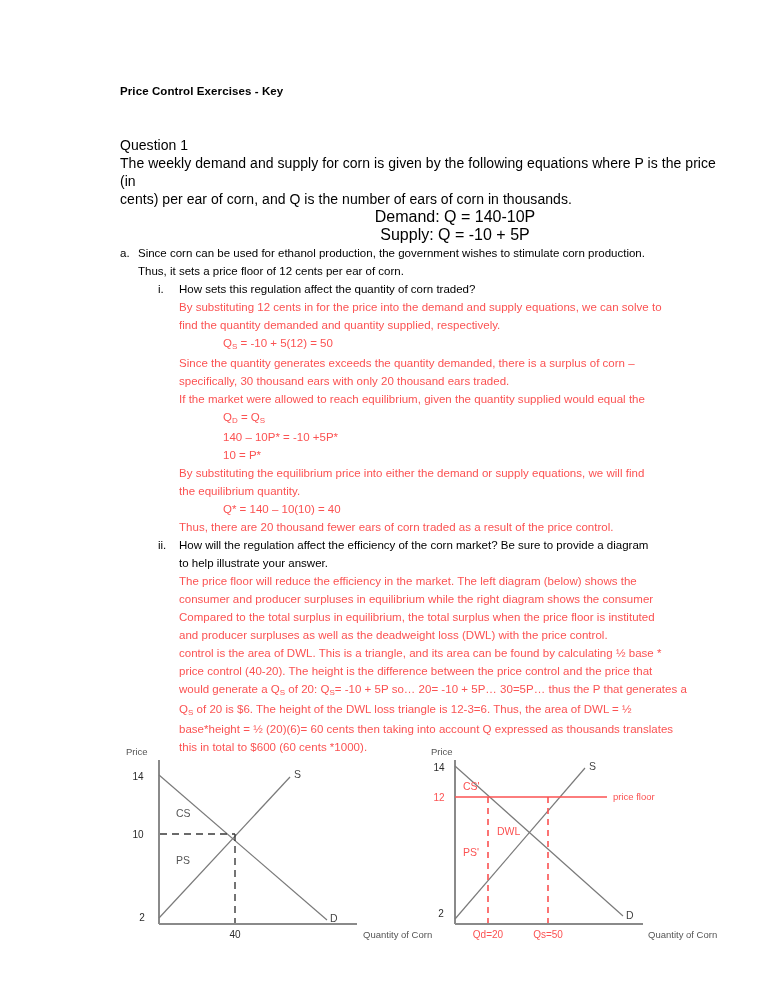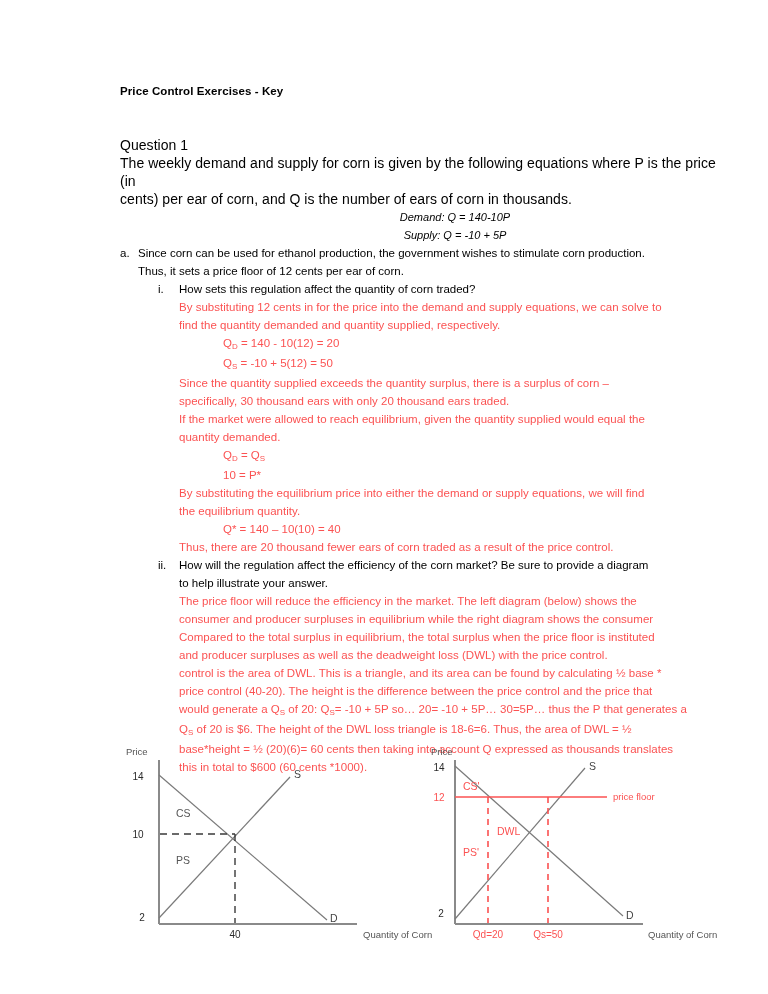--- a/index.html
+++ b/index.html
@@ -35,25 +35,24 @@
     line-height: 18px;
     letter-spacing: 0.1px;
   }
   .spacer-line { height: 18px; }
   .para {
     font-size: 14px;
     line-height: 18px;
     letter-spacing: 0.05px;
   }
   .center-eq {
-    font-size: 11px;
+    font-size: 16px;
     line-height: 18px;
     text-align: center;
     padding-left: 70px;
-    font-style: italic;
   }
   .list-a {
     position: relative;
     padding-left: 18px;
     font-size: 11.5px;
     line-height: 18px;
   }
   .list-a > .marker {
     position: absolute;
     left: 0;
@@ -162,29 +161,28 @@
       <div>Since corn can be used for ethanol production, the government wishes to stimulate corn production.</div>
       <div>Thus, it sets a price floor of 12 cents per ear of corn.</div>
 
       <div class="list-i">
         <span class="marker">i.</span>
         <div>How sets this regulation affect the quantity of corn traded?</div>
 
         <div class="ans">By substituting 12 cents in for the price into the demand and supply equations, we can solve to</div>
         <div class="ans">find the quantity demanded and quantity supplied, respectively.</div>
 
-        <div class="eq-indent">Q<sub>D</sub><span> = 140 - 10(12) = 20</span></div>
         <div class="eq-indent">Q<sub>S</sub><span> = -10 + 5(12) = 50</span></div>
 
-        <div class="ans">Since the quantity supplied exceeds the quantity surplus, there is a surplus of corn –</div>
+        <div class="ans">Since the quantity generates exceeds the quantity demanded, there is a surplus of corn –</div>
         <div class="ans">specifically, 30 thousand ears with only 20 thousand ears traded.</div>
         <div class="ans">If the market were allowed to reach equilibrium, given the quantity supplied would equal the</div>
-        <div class="ans">quantity demanded.</div>
 
         <div class="eq-indent">Q<sub>D</sub> = Q<sub>S</sub></div>
+        <div class="eq-indent">140 – 10P* = -10 +5P*</div>
         <div class="eq-indent">10 = P*</div>
 
         <div class="ans">By substituting the equilibrium price into either the demand or supply equations, we will find</div>
         <div class="ans">the equilibrium quantity.</div>
 
         <div class="eq-indent">Q* = 140 – 10(10) = 40</div>
 
         <div class="ans">Thus, there are 20 thousand fewer ears of corn traded as a result of the price control.</div>
       </div>
 
@@ -193,21 +191,21 @@
         <div>How will the regulation affect the efficiency of the corn market?  Be sure to provide a diagram</div>
         <div>to help illustrate your answer.</div>
 
         <div class="ans">The price floor will reduce the efficiency in the market.  The left diagram (below) shows the</div>
         <div class="ans">consumer and producer surpluses in equilibrium while the right diagram shows the consumer</div>
         <div class="ans">Compared to the total surplus in equilibrium, the total surplus when the price floor is instituted</div>
         <div class="ans">and producer surpluses as well as the deadweight loss (DWL) with the price control.</div>
         <div class="ans">control is the area of DWL.  This is a triangle, and its area can be found by calculating ½ base *</div>
         <div class="ans">price control (40-20). The height is the difference between the price control and the price that</div>
         <div class="ans"><span>would generate a Q</span><sub>S</sub><span> of 20:  Q</span><sub>S</sub><span>= -10 + 5P so… 20= -10 + 5P… 30=5P… thus the P that generates a</span></div>
-        <div class="ans"><span>Q</span><sub>S</sub><span> of 20 is $6.  The height of the DWL loss triangle is 18-6=6.  Thus, the area of DWL = ½</span></div>
+        <div class="ans"><span>Q</span><sub>S</sub><span> of 20 is $6.  The height of the DWL loss triangle is 12-3=6.  Thus, the area of DWL = ½</span></div>
         <div class="ans">base*height = ½ (20)(6)= 60 cents then taking into account Q expressed as thousands translates</div>
         <div class="ans">this in total to $600 (60 cents *1000).</div>
       </div>
     </div>
   </div>
 
   <div class="figures">
 
     <div class="fig fig-left">
       <svg width="310" height="225" viewBox="0 0 310 225">

